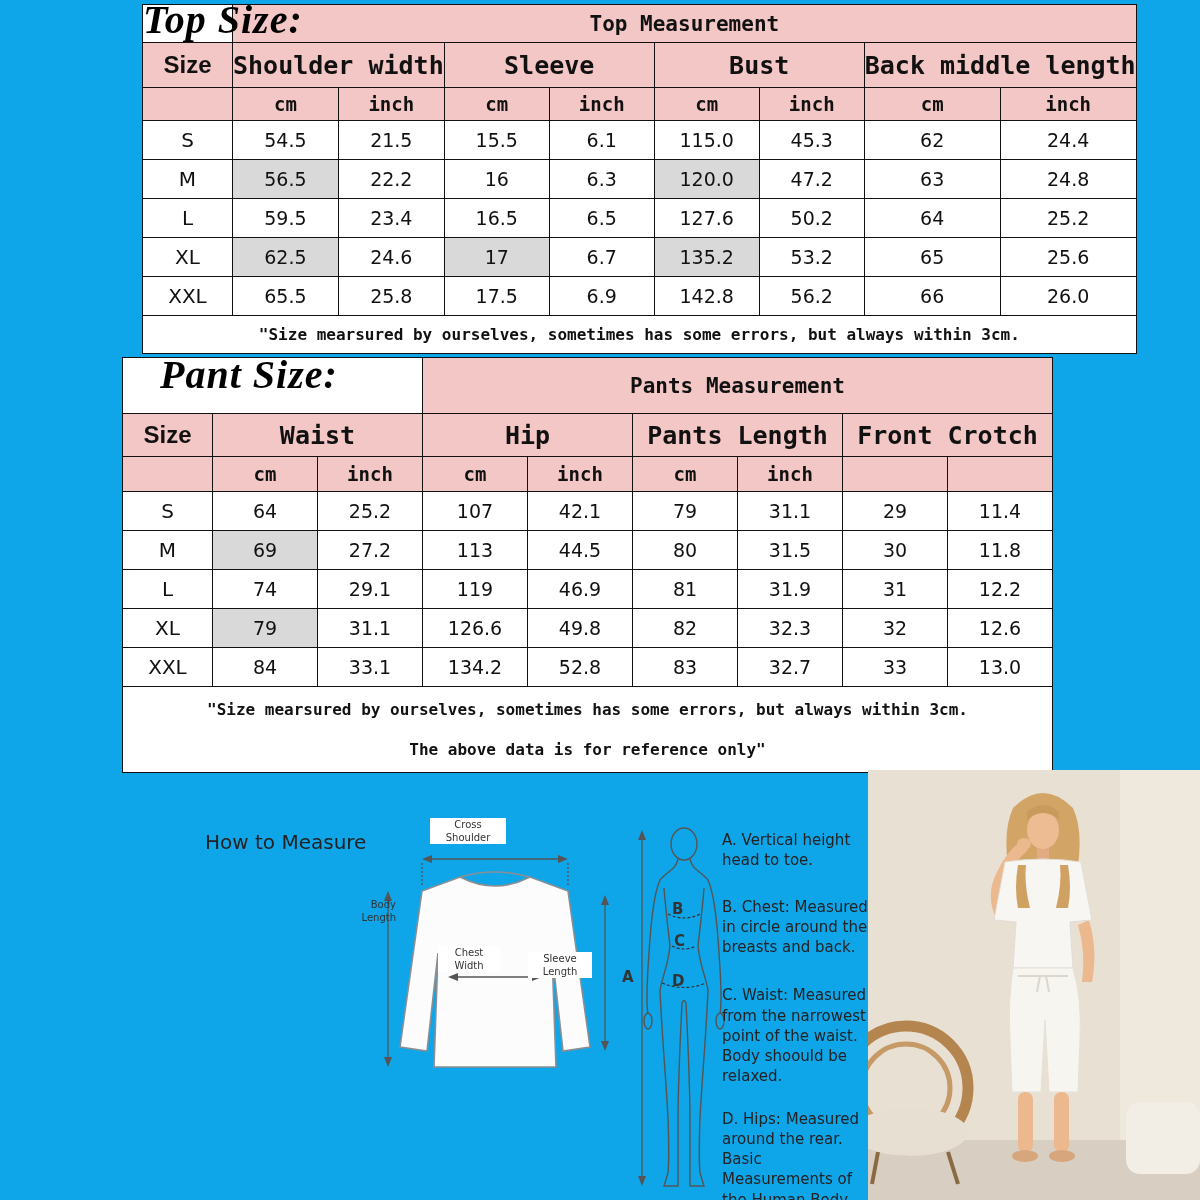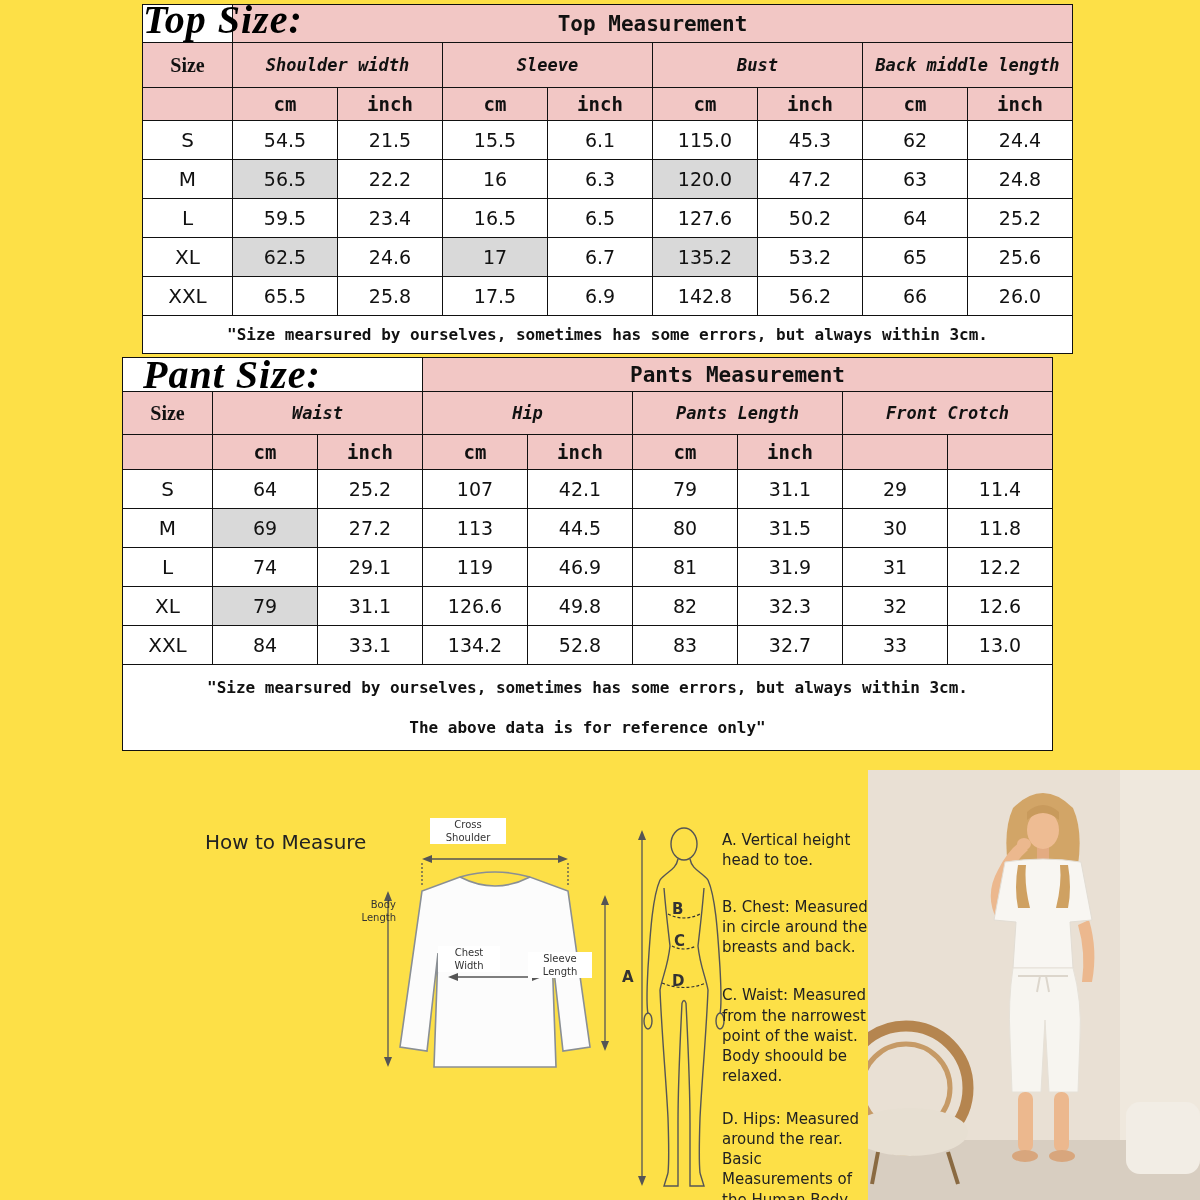--- a/index.html
+++ b/index.html
@@ -1,29 +1,29 @@
 <!DOCTYPE html>
 <html style="--pink: #f2c7c5; --gray: #d9d9d9;"><head>
 <meta charset="utf-8">
 <style>
   * { box-sizing: border-box; }
   html,body { margin:0; padding:0; background:#fff; }
   body { font-family:"DejaVu Sans", sans-serif; color:#111; }
-  .page { position:relative; width:1200px; height:1200px; background:#fde047; overflow:hidden; }
+  .page { position:relative; width:1200px; height:1200px; background:#0ea5e9; overflow:hidden; }
 
   
   .size-table { position:absolute; border-collapse:collapse; table-layout:fixed; background:#fff; }
   .size-table td { border:1.5px solid #111; text-align:center; vertical-align:middle; padding:0; white-space:nowrap; overflow:hidden; }
   td.pink  { background:var(--pink); }
   td.hl    { background:var(--gray); }
   td.white-cell { background:#fff; }
   .band  { background:var(--pink); font-family:"DejaVu Sans Mono", monospace; font-weight:bold; font-size:21px; }
-  .group { background:var(--pink); font-family:"DejaVu Sans Mono", monospace; font-weight:bold; font-size:17px;font-style:italic; }
+  .group { background:var(--pink); font-family:"DejaVu Sans Mono", monospace; font-weight:bold; font-size:25px; }
   .unit  { background:var(--pink); font-family:"DejaVu Sans Mono", monospace; font-weight:bold; font-size:19px; }
-  .size-head { background:var(--pink); font-family:Liberation Serif, serif; font-weight:bold; font-size:20px; }
+  .size-head { background:var(--pink); font-family:Liberation Sans, sans-serif; font-weight:bold; font-size:24px; }
   .data-cell { font-size:19px; }
   .size-cell { font-size:20px; }
   .note { font-family:"DejaVu Sans Mono", monospace; font-weight:bold; font-size:16px; }
   .note .note-line { line-height:40px; }
   .data-row { height:39px; }
 
   .table-title { position:absolute; z-index:6; font-family:"Liberation Serif", serif; font-style:italic; font-weight:bold; font-size:40px; line-height:40px; letter-spacing:1px; color:#000; white-space:nowrap; }
 
   
   .howto { position:absolute; left:205px; top:830px; font-size:20px; color:#222; }
@@ -138,36 +138,36 @@
           <td class="data-cell">26.0</td>
         </tr>
       </tbody>
     <tbody>
       <tr style="height:38px">
         <td class="note" colspan="9">"Size mearsured by ourselves, sometimes has some errors, but always within 3cm.</td>
       </tr>
     </tbody>
   </table>
 
-  <div class="table-title" style="left:143px; top:355px;">Pant Size:</div>
+  <div class="table-title" style="left:160px; top:355px;">Pant Size:</div>
 
   <table class="size-table" style="left:122px; top:357px;">
     <colgroup>
       <col style="width:90px">
       <col style="width:105px">
         <col style="width:105px">
         <col style="width:105px">
         <col style="width:105px">
       <col style="width:105px">
         <col style="width:105px">
         <col style="width:105px">
         <col style="width:105px">
     </colgroup>
     <tbody>
-      <tr style="height:34px">
+      <tr style="height:56px">
         <td class="white-cell" colspan="3"></td>
         <td class="band" colspan="6">Pants Measurement</td>
       </tr>
       <tr style="height:43px">
         <td class="size-head">Size</td>
         <td class="group" colspan="2">Waist</td>
         <td class="group" colspan="2">Hip</td>
         <td class="group" colspan="2">Pants Length</td>
         <td class="group" colspan="2">Front Crotch</td>
       </tr>

